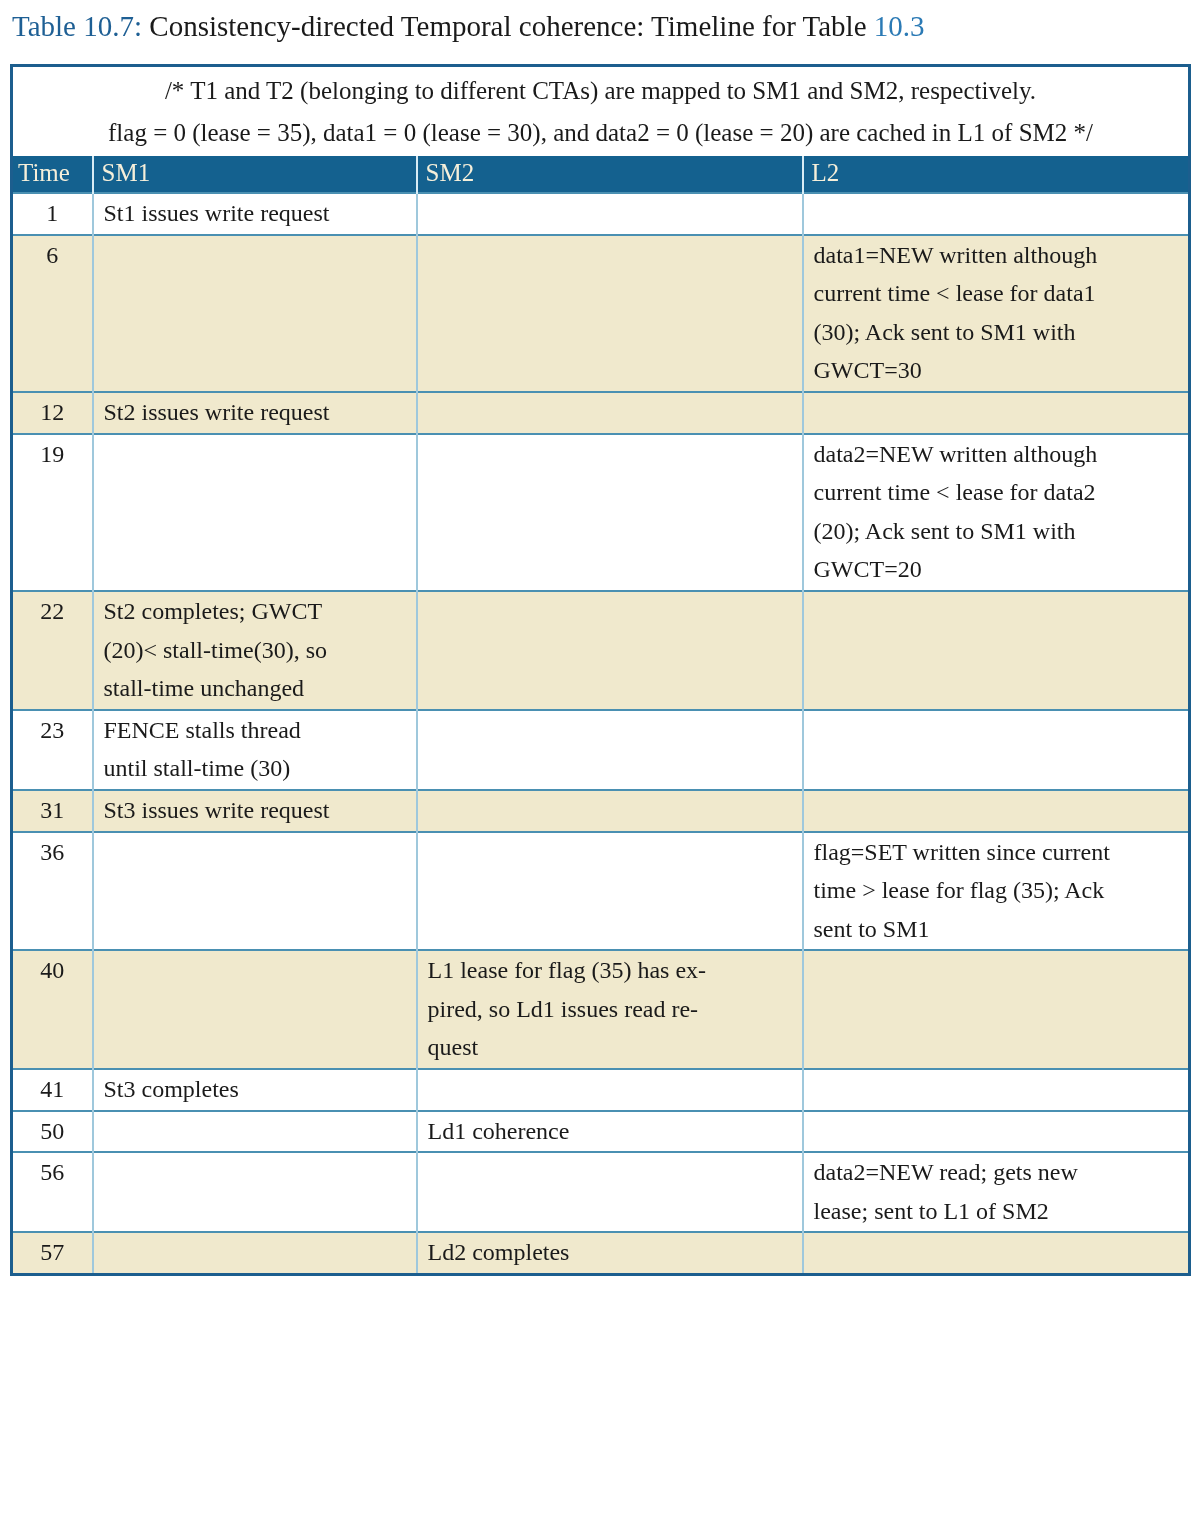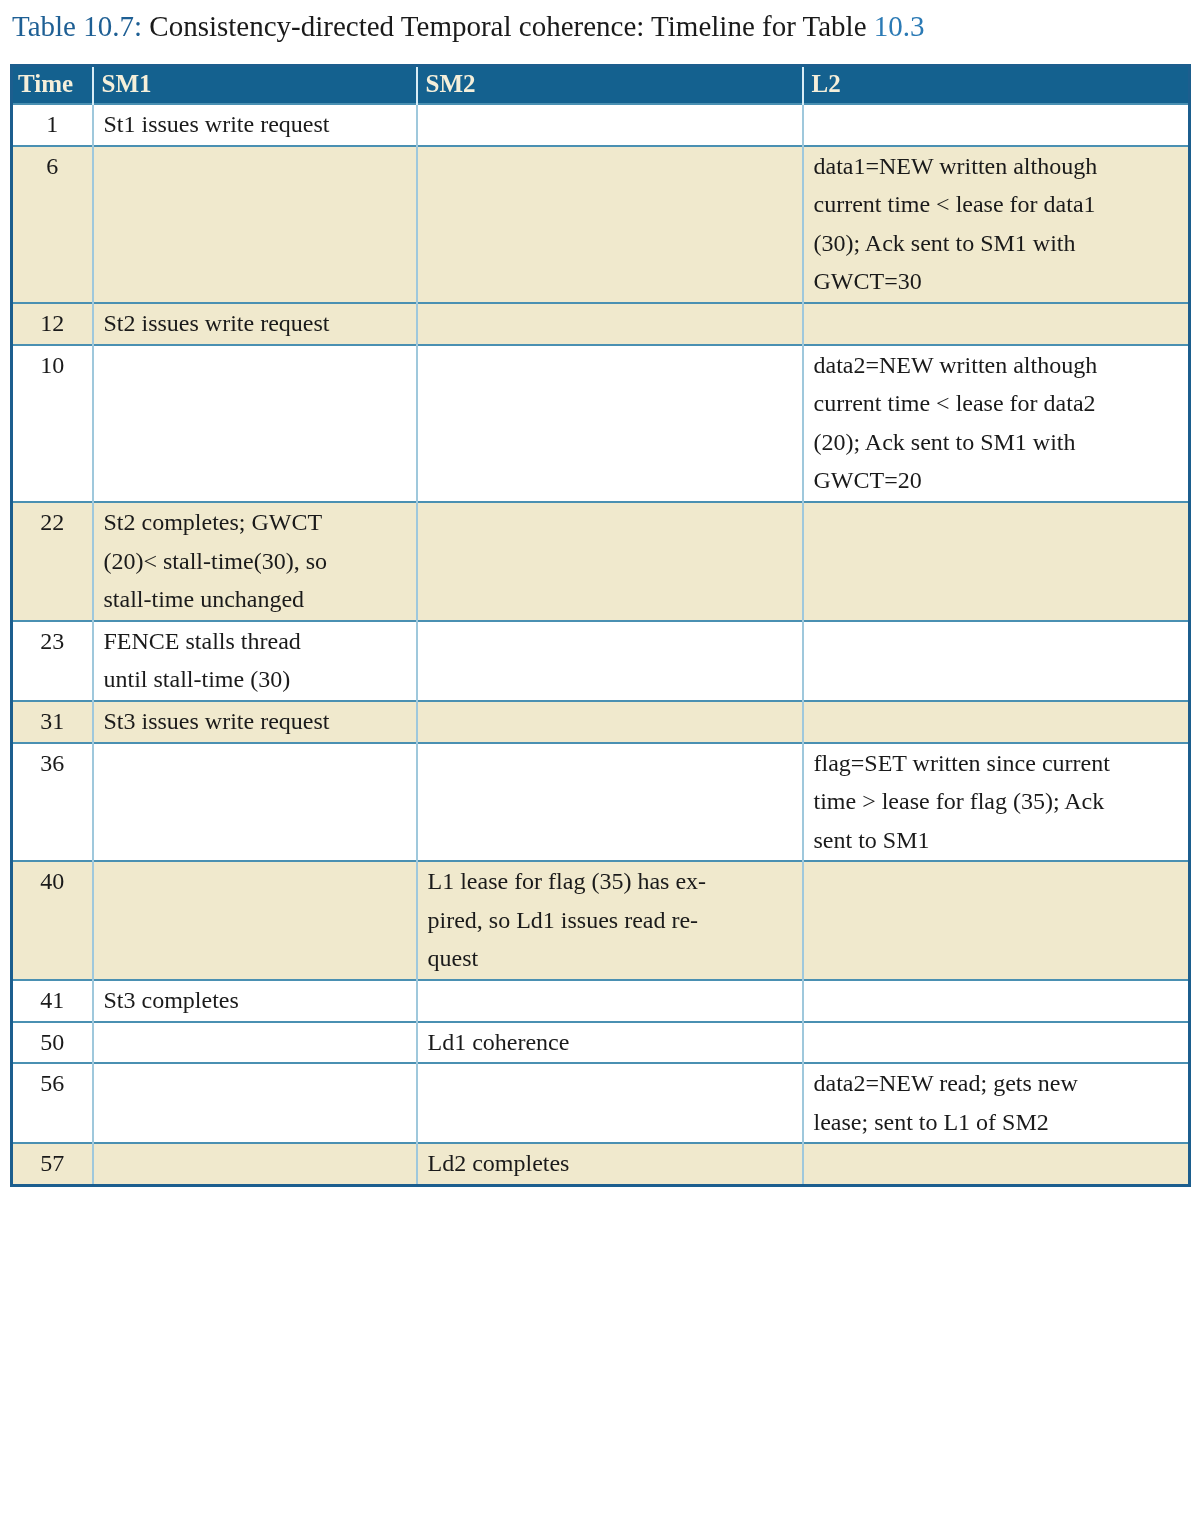--- a/index.html
+++ b/index.html
@@ -48,21 +48,21 @@
   tr.comment-row td{
     background:var(--row-plain);
     text-align:center;
     font-size:25px;
     line-height:42px;
     padding:3px 8px 2px 8px;
   }
   tr.head-row th{
     background:var(--header-bg);
     color:var(--header-text);
-    font-weight:bold;
+    font-weight:normal;
     text-align:left;
     font-size:25px;
     line-height:30px;
     padding:2px 8px 4px 8px;
     border-left:2px solid #D8ECF5;
   }
   tr.head-row th:first-child{ border-left:none; padding-left:5px; }
   tbody td{
     vertical-align:top;
     font-size:24px;
@@ -90,20 +90,26 @@
   </div>
 
   <table class="timeline">
     <colgroup>
       <col class="c-time">
         <col class="c-sm1">
         <col class="c-sm2">
         <col class="c-l2">
     </colgroup>
     <thead>
+      <tr class="comment-row">
+        <td colspan="4">
+          <div>/* T1 and T2 (belonging to different CTAs) are mapped to SM1 and SM2, respectively.</div>
+          <div>flag = 0 (lease = 35), data1 = 0 (lease = 30), and data2 = 0 (lease = 20) are cached in L1 of SM2 */</div>
+        </td>
+      </tr>
       <tr class="head-row" id="head-row">
           <th>Time</th>
           <th>SM1</th>
           <th>SM2</th>
           <th>L2</th>
         </tr>
     </thead>
     <tbody id="table-body">
         <tr>
           <td class="time">1</td>
@@ -120,21 +126,21 @@
 (30); Ack sent to SM1 with
 GWCT=30</td>
         </tr>
         <tr class="shaded">
           <td class="time">12</td>
           <td>St2 issues write request</td>
           <td></td>
           <td></td>
         </tr>
         <tr>
-          <td class="time">10</td>
+          <td class="time">19</td>
           <td></td>
           <td></td>
           <td>data2=NEW written although
 current time &lt; lease for data2
 (20); Ack sent to SM1 with
 GWCT=20</td>
         </tr>
         <tr class="shaded">
           <td class="time">22</td>
           <td>St2 completes; GWCT

